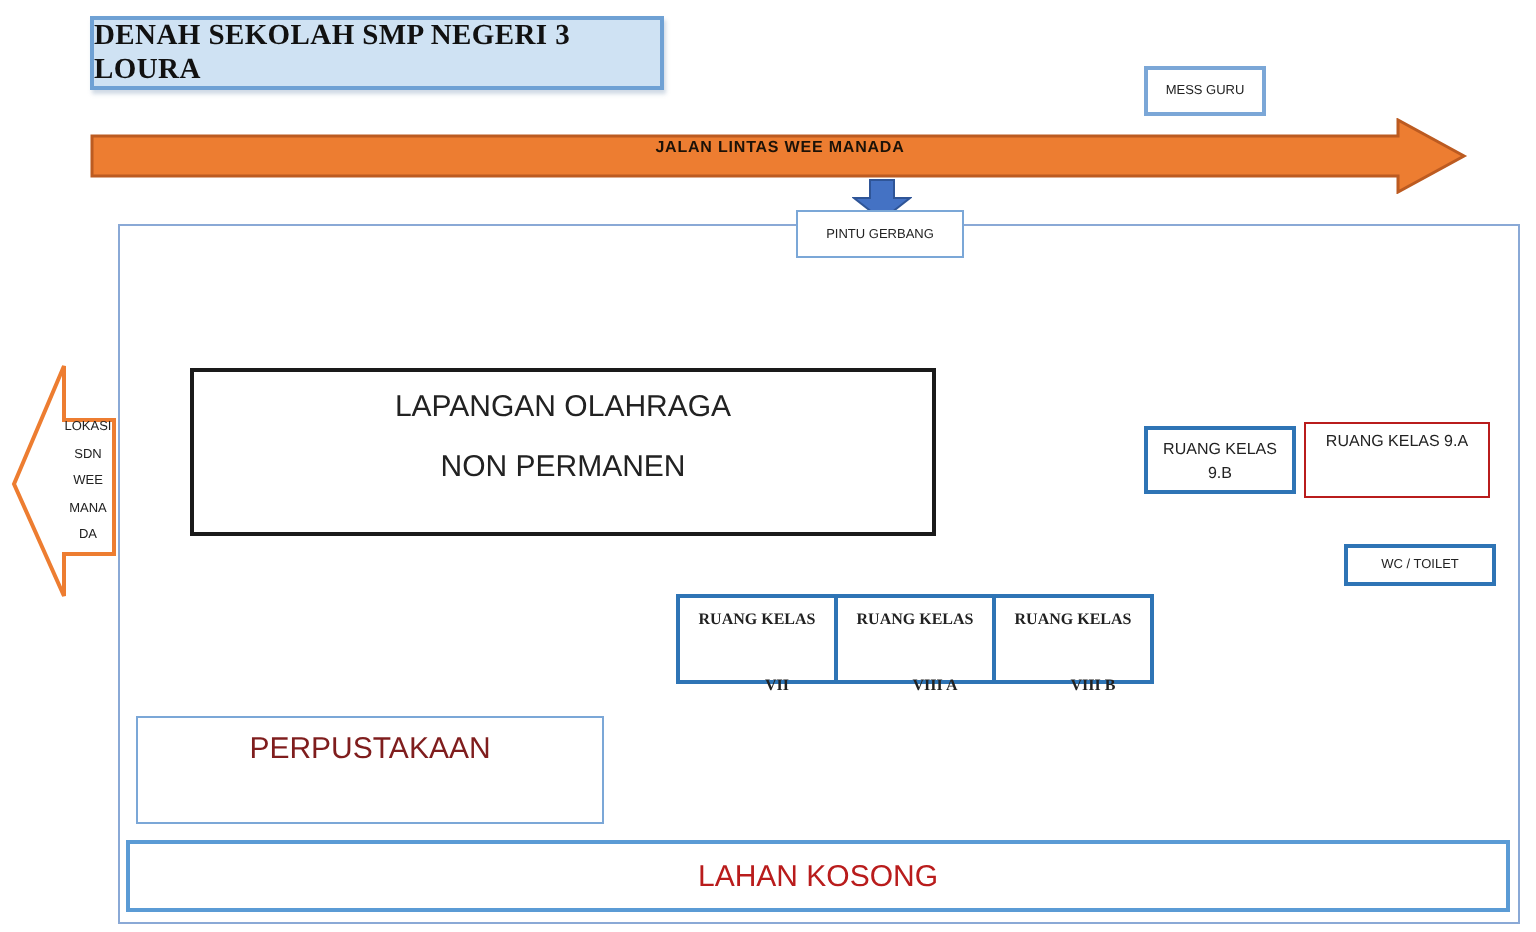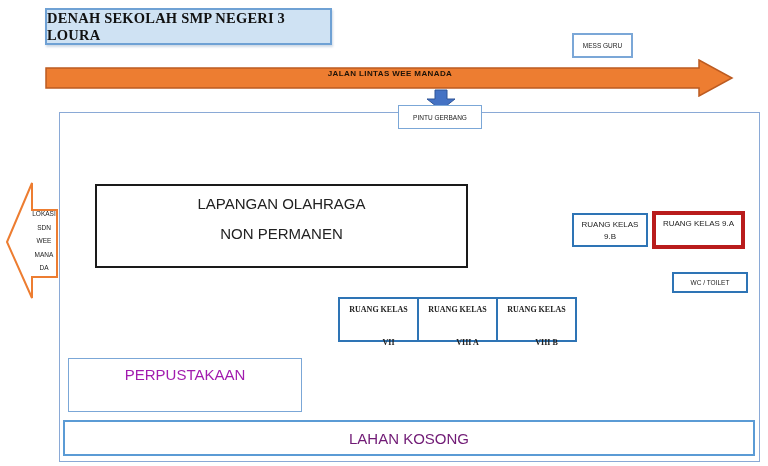--- a/index.html
+++ b/index.html
@@ -59,21 +59,21 @@
   .field-line1{font-size:15px;color:#222;}
   .field-line2{font-size:15px;color:#222;margin-top:13px;text-align:center;}
   
   .class9b{
     left:572px;top:213px;width:76px;height:34px;
     border:2px solid #2e74b5;background:#fff;box-sizing:border-box;
     text-align:center;font-size:8px;color:#222;padding-top:4px;line-height:12px;
   }
   .class9a{
     left:652px;top:211px;width:93px;height:38px;
-    border:4px solid #b91c1c;background:#fff;box-sizing:border-box;
+    border:1px solid #b91c1c;background:#fff;box-sizing:border-box;
     text-align:center;font-size:8px;color:#222;padding-top:4px;
   }
   
   .wc-box{
     left:672px;top:272px;width:76px;height:21px;
     border:2px solid #2e74b5;background:#fff;box-sizing:border-box;
     display:flex;align-items:center;justify-content:center;
     font-size:6.5px;color:#222;
   }
   
@@ -82,28 +82,28 @@
     border:2px solid #2e74b5;background:#fff;box-sizing:border-box;
     flex:1;text-align:center;padding-top:6px;
     font-family:"Liberation Serif",serif;font-weight:bold;font-size:8px;color:#222;
   }
   .class-cell + .class-cell{margin-left:-2px;}
   .class-cell .l2{margin-top:24px;padding-left:20px;}
   
   .library-box{
     left:68px;top:358px;width:234px;height:54px;
     border:1.5px solid #7ba7d7;background:#fff;box-sizing:border-box;
-    text-align:center;padding-top:7px;font-size:15px;color:#a21caf;
+    text-align:center;padding-top:7px;font-size:15px;color:#7f1d1d;
   }
   
   .vacant-box{
     left:63px;top:420px;width:692px;height:36px;
     border:2px solid #5b9bd5;background:#fff;box-sizing:border-box;
     display:flex;align-items:center;justify-content:center;
-    font-size:15px;color:#701a75;
+    font-size:15px;color:#b91c1c;
   }
 </style>
 </head>
 <body>
 
 <div class="abs title-box">
   <span>DENAH SEKOLAH SMP NEGERI 3 LOURA</span>
 </div>
 
 <div class="abs mess-box">

